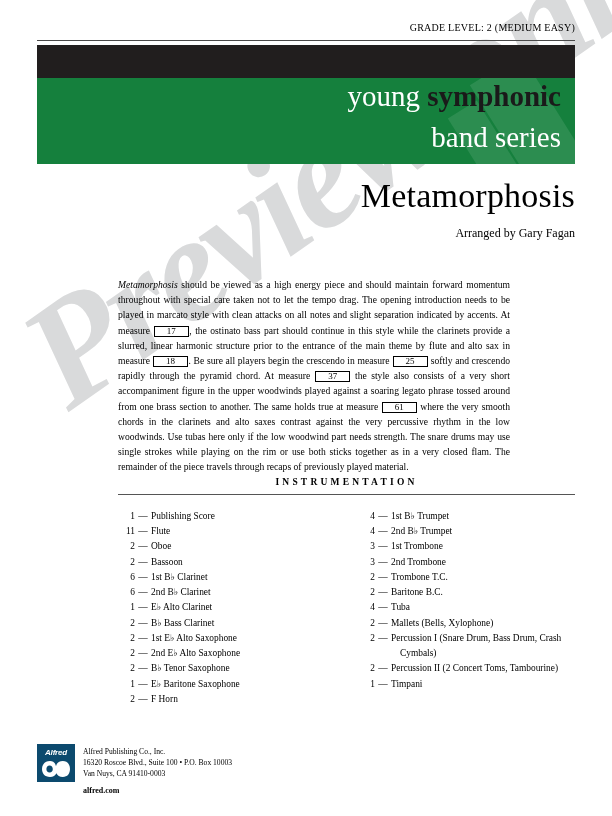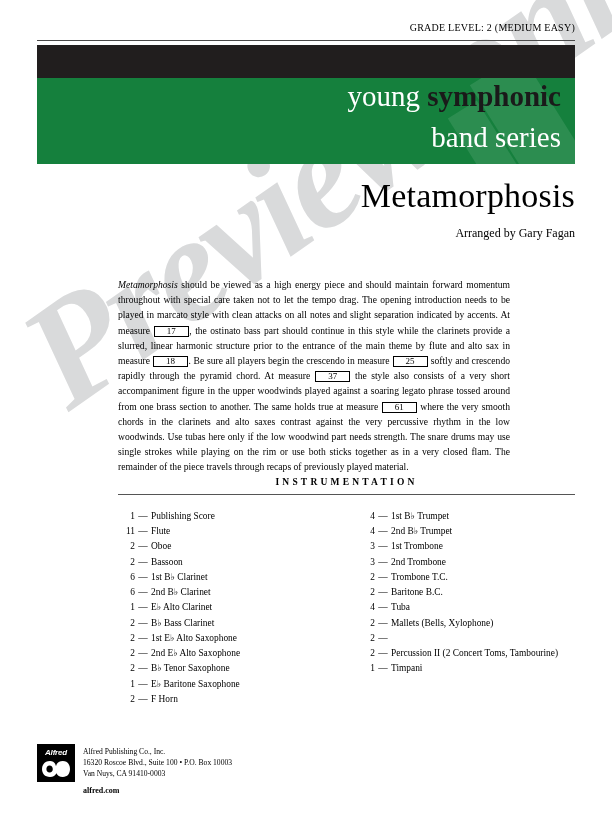--- a/index.html
+++ b/index.html
@@ -227,21 +227,21 @@
     position: absolute;
     left: 37px;
     top: 744px;
     z-index: 12;
     display: flex;
     align-items: flex-start;
   }
   #alfred-logo {
     width: 38px;
     height: 38px;
-    background: #000000;
+    background: #0c4a6e;
     flex: none;
     position: relative;
     margin-right: 8px;
   }
   #alfred-logo .lg-name {
     position: absolute;
     left: 0; right: 0;
     top: 4px;
     text-align: center;
     color: #fff;
@@ -408,20 +408,21 @@
         <span class="instr-name">Tuba</span>
       </div>
       <div class="instr-row">
         <span class="instr-qty">2</span>
         <span class="instr-dash">—</span>
         <span class="instr-name">Mallets (Bells, Xylophone)</span>
       </div>
       <div class="instr-row">
         <span class="instr-qty">2</span>
         <span class="instr-dash">—</span>
+        <span class="instr-name">Percussion I (Snare Drum, Bass Drum, Crash<span class="cont">Cymbals)</span></span>
       </div>
       <div class="instr-row">
         <span class="instr-qty">2</span>
         <span class="instr-dash">—</span>
         <span class="instr-name">Percussion II (2 Concert Toms, Tambourine)</span>
       </div>
       <div class="instr-row">
         <span class="instr-qty">1</span>
         <span class="instr-dash">—</span>
         <span class="instr-name">Timpani</span>

